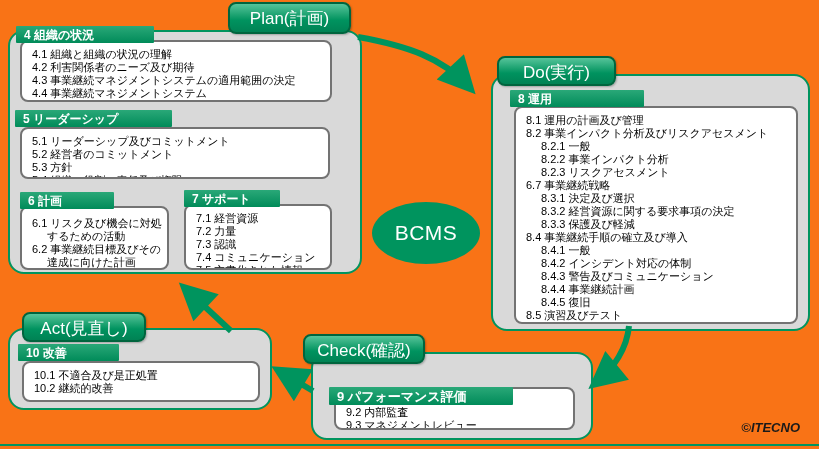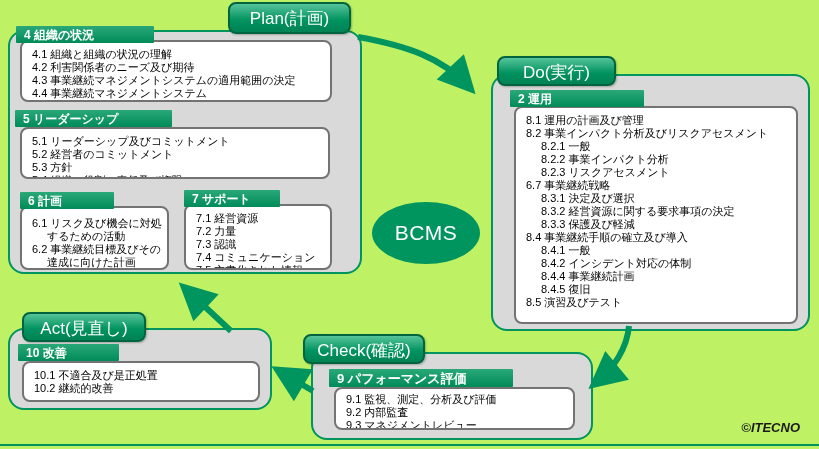--- a/index.html
+++ b/index.html
@@ -1,17 +1,17 @@
 <!DOCTYPE html>
 <html><head>
 <meta charset="utf-8">
 <style>
   html,body{margin:0;padding:0;background:#fff;}
   #stage{
-    position:relative;width:819px;height:449px;background:#bef264;overflow:hidden;
+    position:relative;width:819px;height:449px;background:#f97316;overflow:hidden;
     font-family:"Liberation Sans","DejaVu Sans",sans-serif;color:#000;
   }
   
   .group{position:absolute;background:#d9d9d9;border:2px solid #00945e;border-radius:16px;box-sizing:border-box;z-index:1;}
   #group-plan{left:8px;top:30px;width:354px;height:244px;}
   #group-do{left:491px;top:74px;width:319px;height:257px;}
   #group-check{left:311px;top:352px;width:282px;height:88px;}
   #group-act{left:8px;top:328px;width:264px;height:82px;}
   
   .tab{
@@ -39,21 +39,21 @@
   .item{font-size:11px;line-height:13px;white-space:nowrap;}
   .item.ind{padding-left:15px;}
   
   #sec-4{left:6px;top:-6px;}   #sec-4 .sec-head{width:138px;} #sec-4 .sec-body{left:4px;top:14px;width:312px;height:62px;}
   #sec-5{left:5px;top:78px;}   #sec-5 .sec-head{width:157px;} #sec-5 .sec-body{left:5px;top:17px;width:310px;height:52px;}
   #sec-6{left:10px;top:160px;} #sec-6 .sec-head{width:94px;}  #sec-6 .sec-body{left:0;top:14px;width:149px;height:64px;padding-top:9px;}
   #sec-7{left:174px;top:158px;}#sec-7 .sec-head{width:96px;}  #sec-7 .sec-body{left:0;top:14px;width:148px;height:66px;}
   
   #sec-8{left:17px;top:14px;}  #sec-8 .sec-head{width:134px;} #sec-8 .sec-body{left:4px;top:16px;width:284px;height:218px;}
   
-  #sec-9{left:16px;top:15px;}  #sec-9 .sec-head{width:184px;font-size:13px;height:18px;} #sec-9 .sec-body{left:5px;top:18px;width:241px;height:43px;padding-top:4px;}
+  #sec-9{left:16px;top:15px;}  #sec-9 .sec-head{width:184px;font-size:13px;height:18px;margin-top:18px;} #sec-9 .sec-body{left:5px;top:18px;width:241px;height:43px;padding-top:4px;}
   
   #sec-10{left:8px;top:14px;}  #sec-10 .sec-head{width:101px;} #sec-10 .sec-body{left:4px;top:17px;width:238px;height:41px;padding-top:6px;}
   
   #bcms{
     position:absolute;left:372px;top:202px;width:108px;height:62px;border-radius:50%;
     background:#00945e;color:#fff;z-index:4;display:flex;align-items:center;justify-content:center;
     font-size:21px;letter-spacing:.5px;
   }
   
   #arrows{position:absolute;left:0;top:0;z-index:8;pointer-events:none;}
@@ -106,34 +106,35 @@
           <div class="item">7.2 力量</div>
           <div class="item">7.3 認識</div>
           <div class="item">7.4 コミュニケーション</div>
           <div class="item">7.5 文書化された情報</div>
         </div>
     </div>
   </div>
 
   <div class="group" id="group-do">
     <div class="sec" id="sec-8">
-      <div class="sec-head">2 運用</div>
+      <div class="sec-head">8 運用</div>
       <div class="sec-body">
           <div class="item">8.1 運用の計画及び管理</div>
           <div class="item">8.2 事業インパクト分析及びリスクアセスメント</div>
           <div class="item ind">8.2.1 一般</div>
           <div class="item ind">8.2.2 事業インパクト分析</div>
           <div class="item ind">8.2.3 リスクアセスメント</div>
           <div class="item">6.7 事業継続戦略</div>
           <div class="item ind">8.3.1 決定及び選択</div>
           <div class="item ind">8.3.2 経営資源に関する要求事項の決定</div>
           <div class="item ind">8.3.3 保護及び軽減</div>
           <div class="item">8.4 事業継続手順の確立及び導入</div>
           <div class="item ind">8.4.1 一般</div>
           <div class="item ind">8.4.2 インシデント対応の体制</div>
+          <div class="item ind">8.4.3 警告及びコミュニケーション</div>
           <div class="item ind">8.4.4 事業継続計画</div>
           <div class="item ind">8.4.5 復旧</div>
           <div class="item">8.5 演習及びテスト</div>
         </div>
     </div>
   </div>
 
   <div class="group" id="group-check">
     <div class="sec" id="sec-9">
       <div class="sec-head">9 パフォーマンス評価</div>

